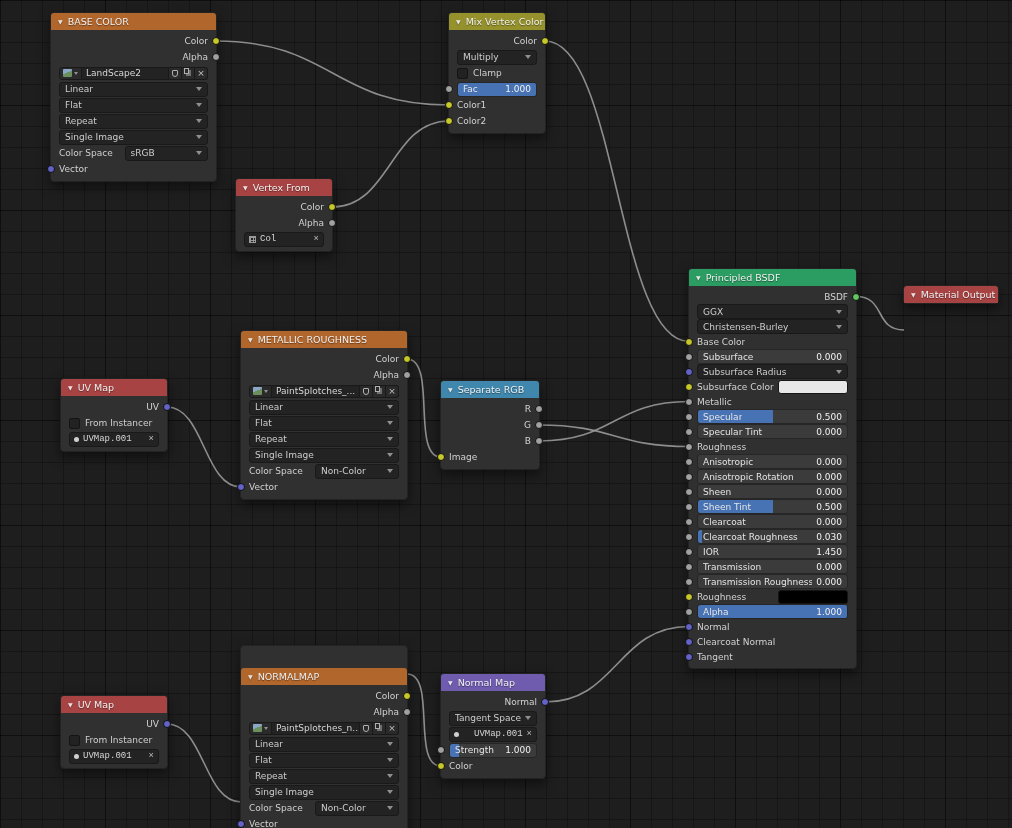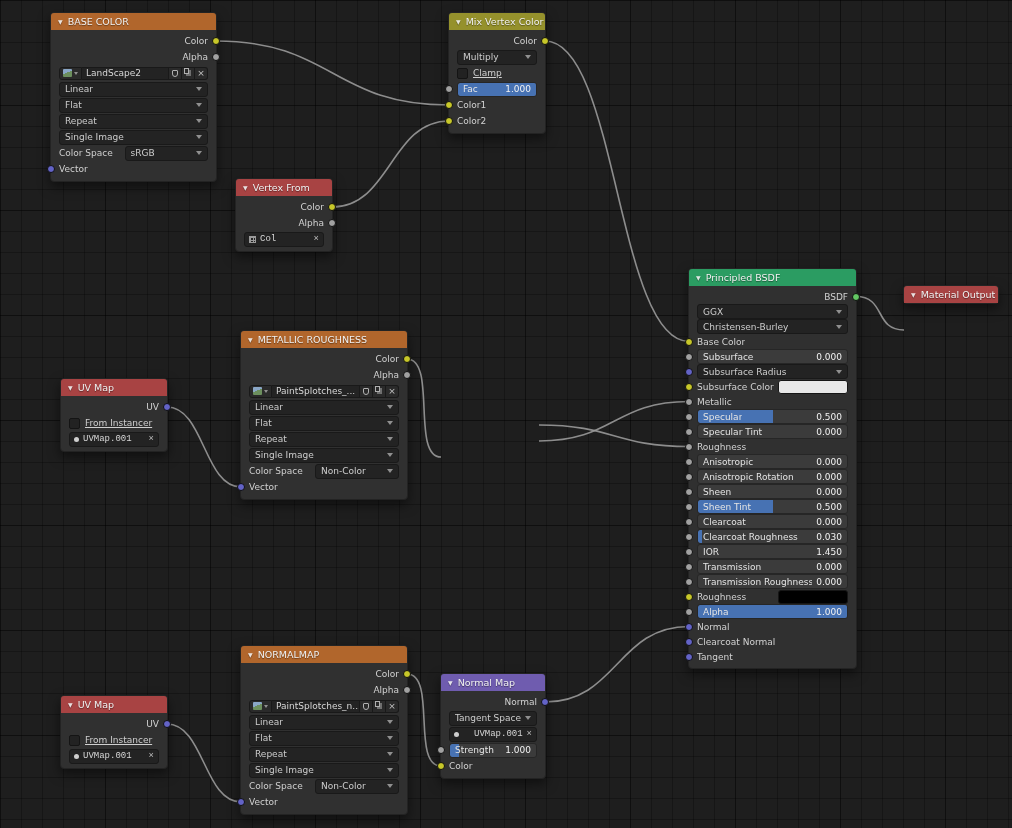--- a/index.html
+++ b/index.html
@@ -32,21 +32,21 @@
         transform:translateY(-50%);box-sizing:border-box;}
   .sock.l{left:-4px;} .sock.r{right:-4px;}
   .dd{flex:1;height:13px;background:#232323;border:1px solid #191919;border-radius:3px;
       display:flex;align-items:center;justify-content:space-between;padding:0 5px;color:#cdcdcd;min-width:0;}
   .ddl{overflow:hidden;}
   .chev{width:0;height:0;border-left:3px solid transparent;border-right:3px solid transparent;
         border-top:4px solid #909090;flex:none;margin-left:4px;}
   .chev.sm{border-left-width:2.5px;border-right-width:2.5px;border-top-width:3.5px;margin-left:2px;}
   .plab{width:44%;color:#cfcfcf;overflow:hidden;flex:none;}
   .cb{width:9px;height:9px;background:#222;border:1px solid #141414;border-radius:2px;margin-right:5px;flex:none;}
-  .cbl{color:#cfcfcf;text-decoration:underline;}
+  .cbl{color:#cfcfcf;}
   .slider{flex:1;position:relative;height:13px;background:#3b3b3b;border:1px solid #262626;border-radius:3px;
           display:flex;align-items:center;justify-content:space-between;padding:0 5px;overflow:hidden;color:#e4e4e4;min-width:0;}
   .fill{position:absolute;left:0;top:0;bottom:0;border-radius:2px 0 0 2px;}
   .sl-lab,.sl-val{position:relative;z-index:1;overflow:hidden;}
   .sl-val{color:#f2f2f2;margin-left:4px;flex:none;}
   .swatch{margin-left:auto;width:45%;height:12px;border-radius:3px;border:1px solid #161616;flex:none;}
   .field{flex:1;height:13px;background:#232323;border:1px solid #191919;border-radius:3px;
          display:flex;align-items:center;gap:4px;padding:0 4px;color:#d6d6d6;min-width:0;font-family:Liberation Mono, monospace;}
   .fname{flex:1;overflow:hidden;}
   .fx{color:#bdbdbd;font-size:9px;line-height:1;flex:none;}
@@ -294,20 +294,44 @@
         </div>
         <div class="row r-field">
           <div class="field">
             <span class="icon-dot"></span>
             <span class="fname">UVMap.001</span>
             <span class="fx">×</span>
           </div>
         </div>
       </div>
     </div>
+    <div class="node" style="left: 440px; top: 380px; width: 98px;">
+      <div class="hdr" style="background: rgb(63, 135, 173);">
+        <span class="tri">▼</span>
+        <span class="ttl">Separate RGB</span>
+      </div>
+      <div class="body">
+        <div class="row r-output">
+          <span class="lab">R</span>
+          <span class="sock r" style="background: rgb(161, 161, 161);"></span>
+        </div>
+        <div class="row r-output">
+          <span class="lab">G</span>
+          <span class="sock r" style="background: rgb(161, 161, 161);"></span>
+        </div>
+        <div class="row r-output">
+          <span class="lab">B</span>
+          <span class="sock r" style="background: rgb(161, 161, 161);"></span>
+        </div>
+        <div class="row r-input">
+          <span class="sock l" style="background: rgb(199, 199, 41);"></span>
+          <span class="lab">Image</span>
+        </div>
+      </div>
+    </div>
     <div class="node compact" style="left: 688px; top: 268px; width: 167px;">
       <div class="hdr" style="background: rgb(43, 156, 98);">
         <span class="tri">▼</span>
         <span class="ttl">Principled BSDF</span>
       </div>
       <div class="body">
         <div class="row r-output">
           <span class="lab">BSDF</span>
           <span class="sock r" style="background: rgb(99, 199, 99);"></span>
         </div>
@@ -470,21 +494,21 @@
         </div>
       </div>
     </div>
     <div class="node" style="left: 903px; top: 285px; width: 94px;">
       <div class="hdr" style="background: rgb(168, 67, 67);">
         <span class="tri">▼</span>
         <span class="ttl">Material Output</span>
       </div>
     </div>
     <div class="node" style="left: 240px; top: 645px; width: 166px;">
-      <div class="hdr" style="background: rgb(177, 102, 44);">
+      <div class="hdr" style="background: rgb(177, 102, 44); margin-top: 22px;">
         <span class="tri">▼</span>
         <span class="ttl">NORMALMAP</span>
       </div>
       <div class="body">
         <div class="row r-output">
           <span class="lab">Color</span>
           <span class="sock r" style="background: rgb(199, 199, 41);"></span>
         </div>
         <div class="row r-output">
           <span class="lab">Alpha</span>

